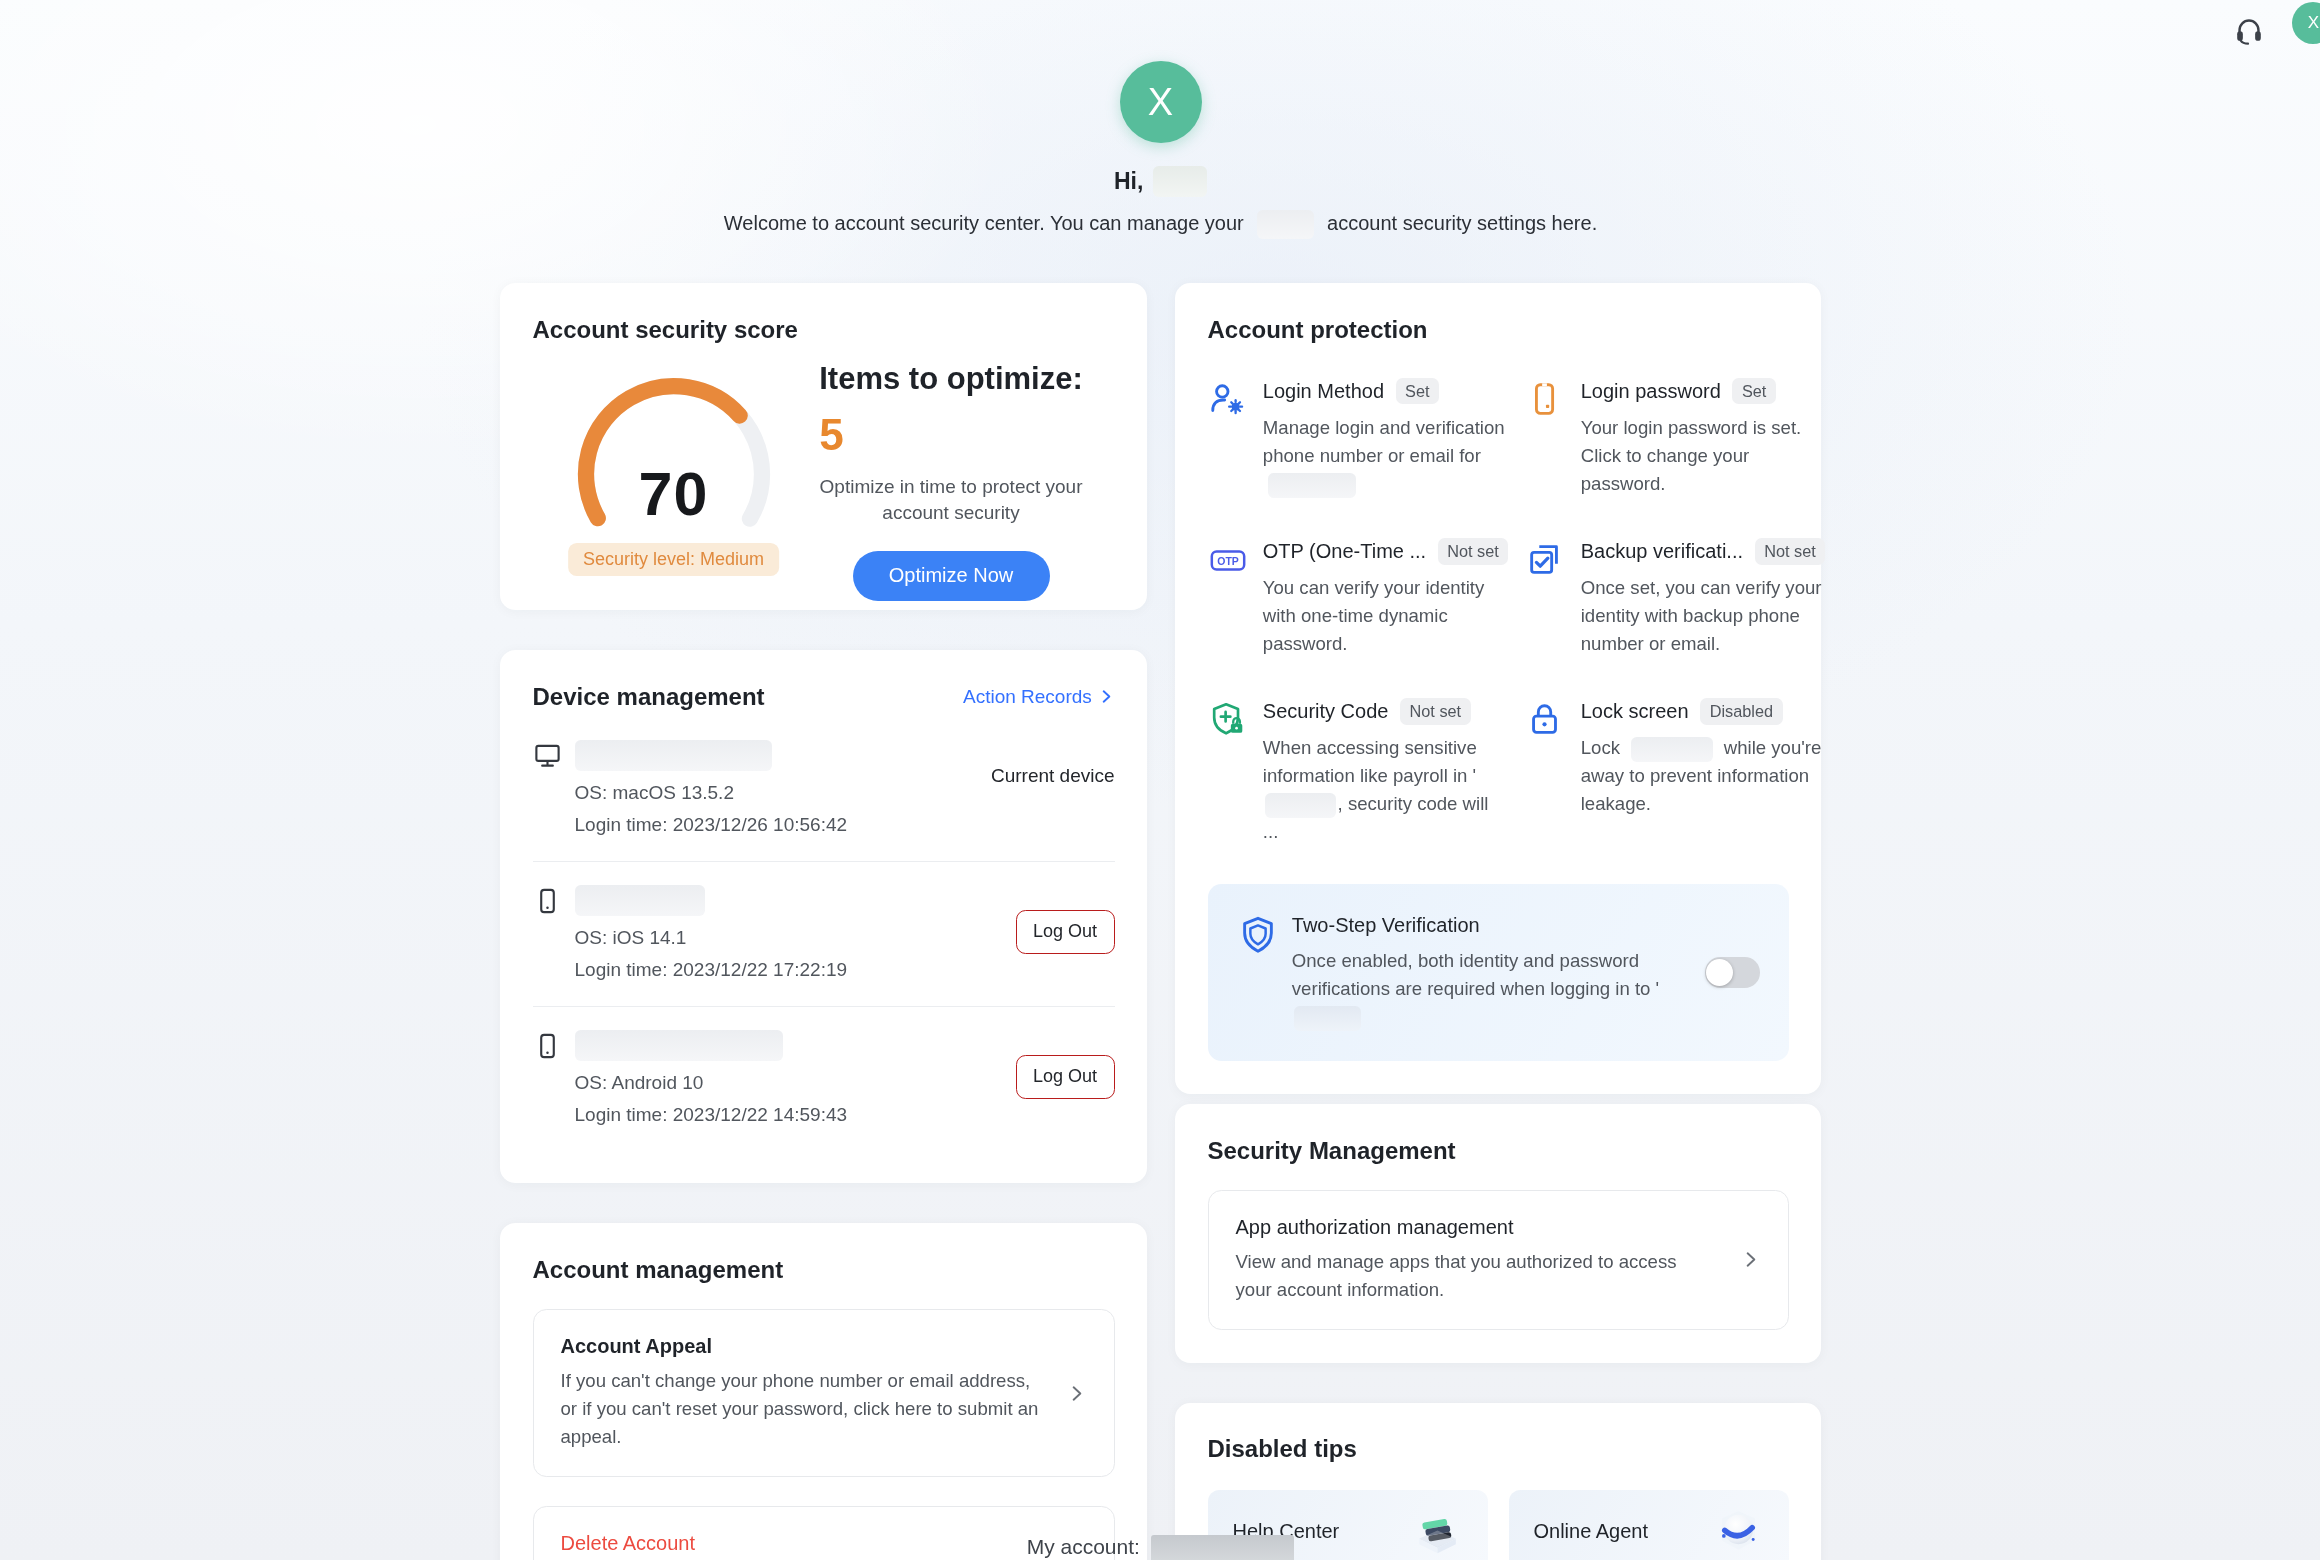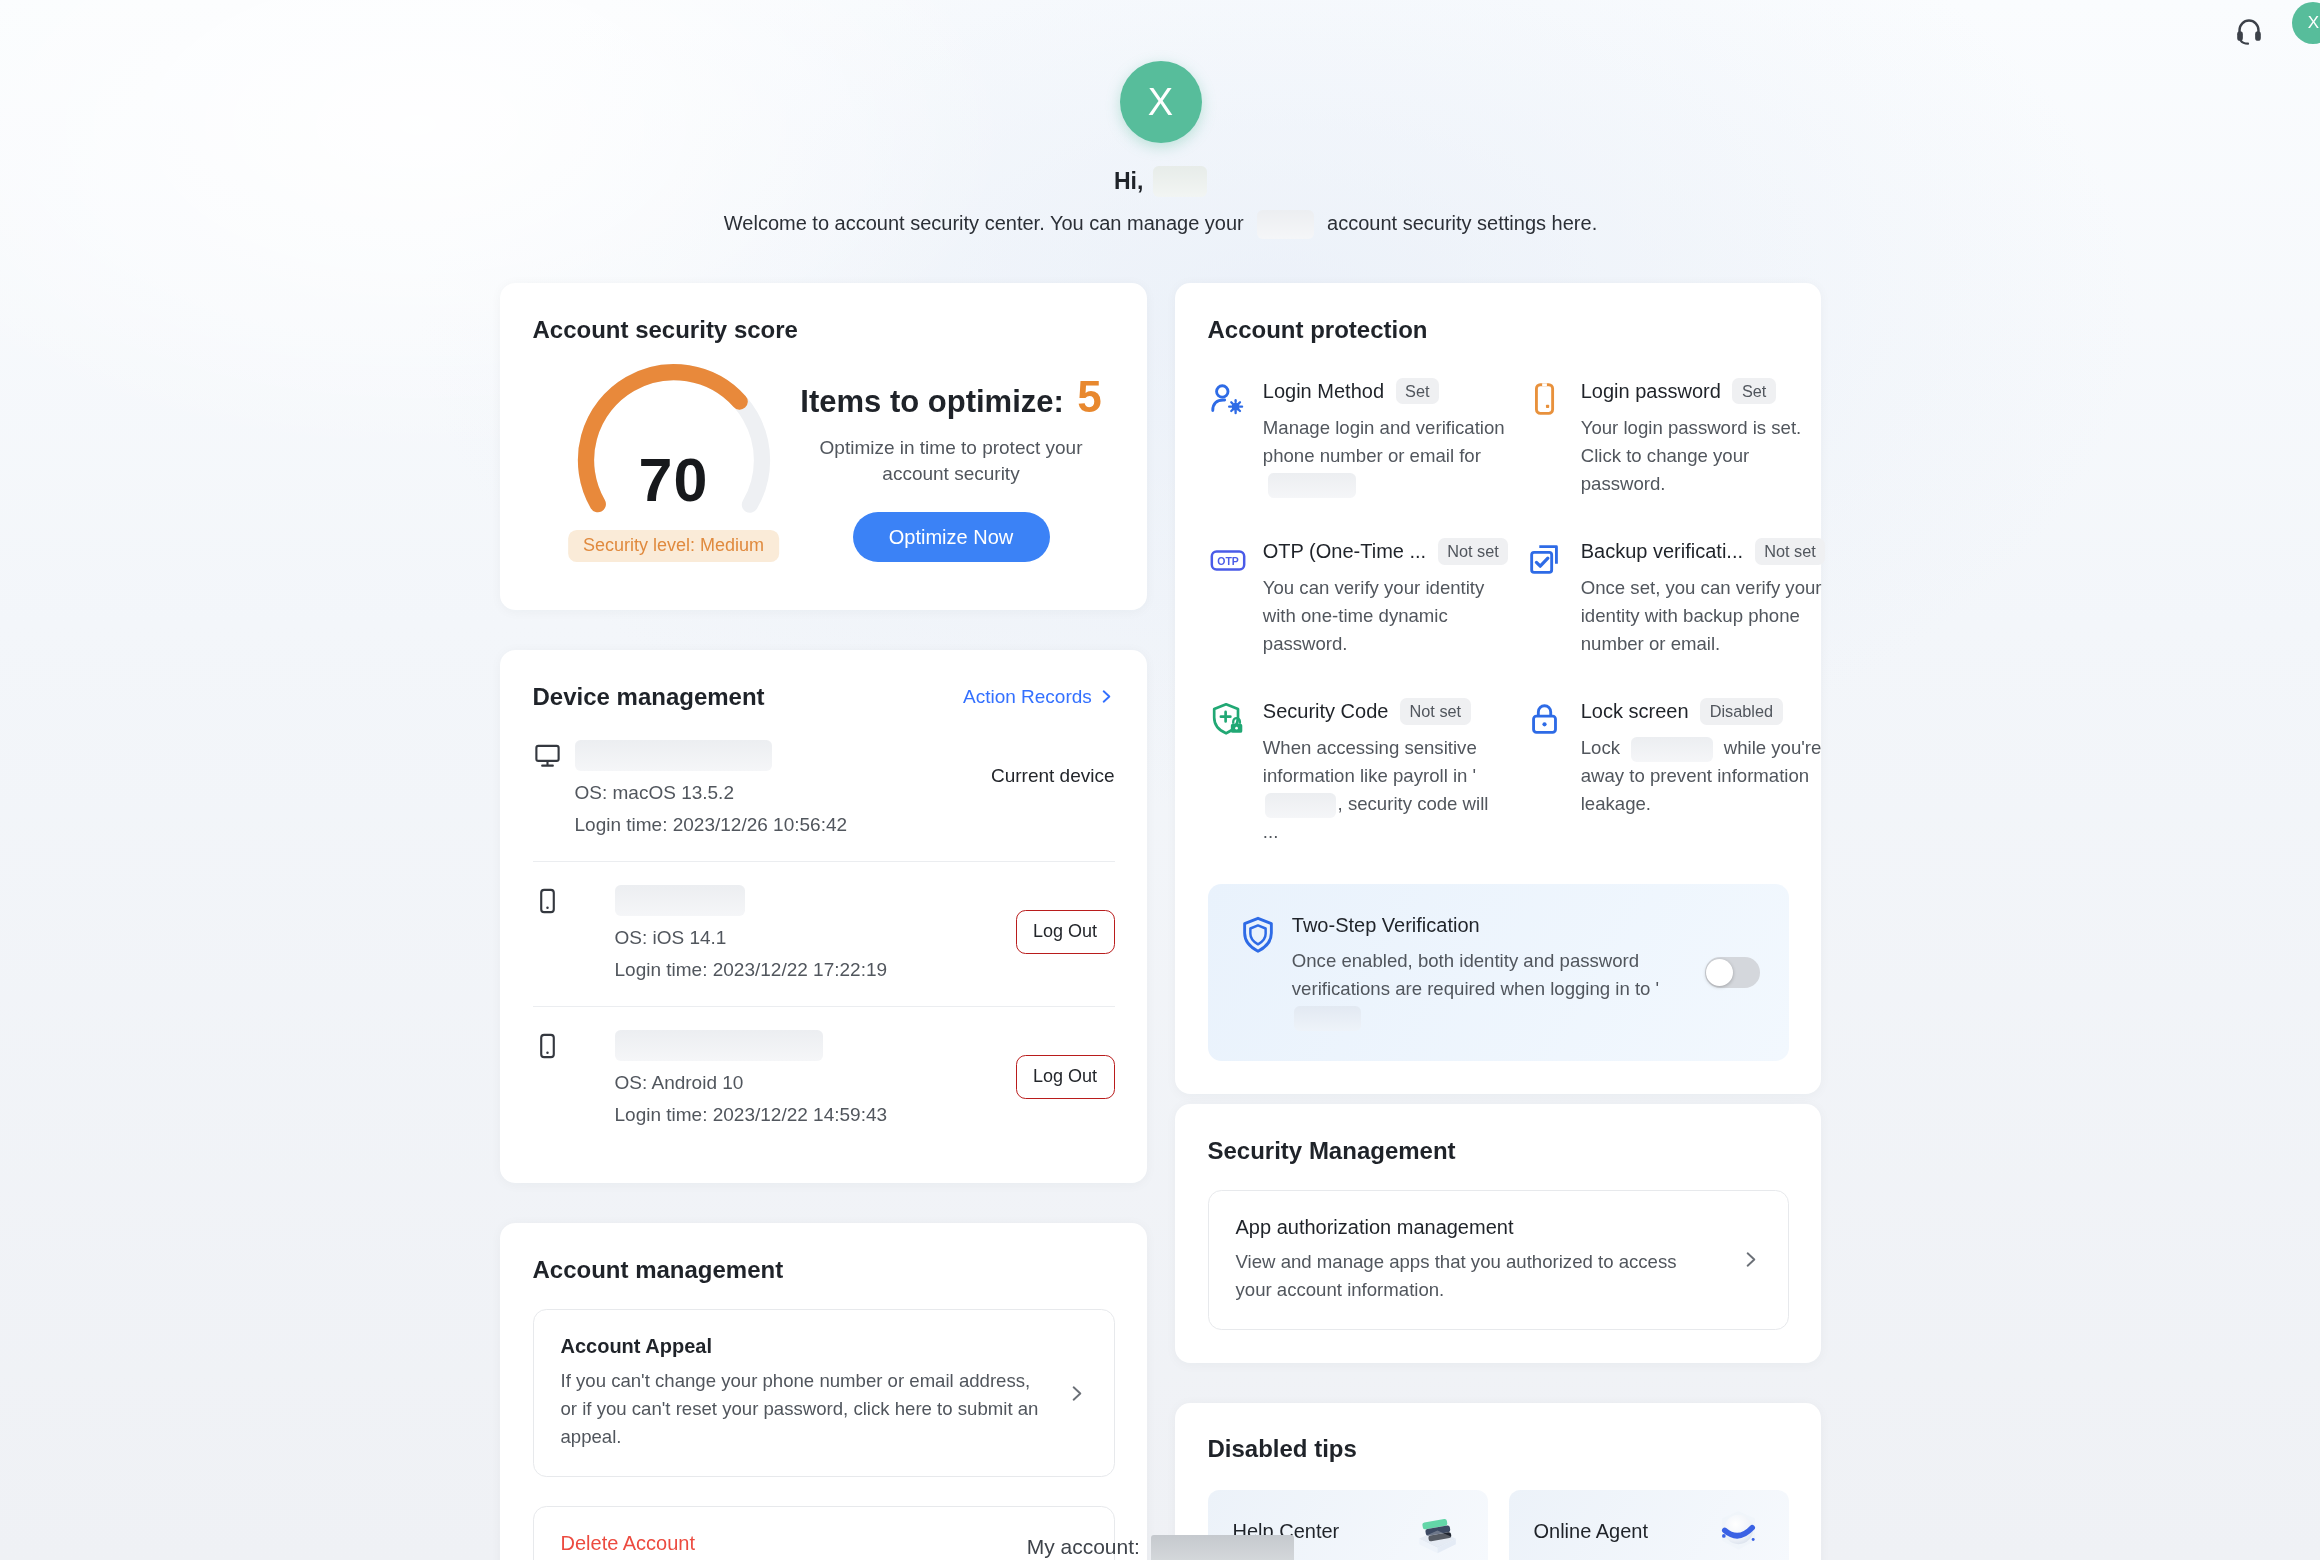--- a/index.html
+++ b/index.html
@@ -41,33 +41,33 @@
   .card-title { font-size:24px; font-weight:700; color:#1f2329; }
 
   
   .card-score { height:327px; }
   .score-body { display:flex; align-items:center; margin-top:9.6px; }
   .gauge-wrap { position:relative; width:228px; height:220px; margin-left:27px; }
   .gauge-score { position:absolute; top:92px; left:0; width:228px; text-align:center; font-size:61px; font-weight:700; color:#17191c; letter-spacing:1px; }
   .gauge-badge { position:absolute; bottom:11.5px; left:50%; transform:translateX(-50%); white-space:nowrap;
     background:#faebd8; color:#e08a3e; font-size:18px; padding:5.7px 15.3px; border-radius:8.6px; }
   .score-right { flex:1; display:flex; flex-direction:column; align-items:center; margin-top:7.6px; }
-  .items-line { display:flex; align-items:baseline; gap:13.4px; }
+  .items-line { display:flex; align-items:baseline; gap:13.4px;flex-direction:column; }
   .items-title { font-size:31px; font-weight:700; color:#1f2329; }
   .items-count { font-size:44px; font-weight:700; color:#e8882e; }
   .items-sub { margin-top:13.4px; font-size:19px; color:#51565d; text-align:center; line-height:26px; width:268px; }
   .optimize-btn { margin-top:25px; width:197px; height:50px; border:none; border-radius:25px;
     background:#3b82f6; color:#fff; font-size:20px; font-family:inherit; cursor:pointer; }
 
   
   .card-devices { margin-top:40px; }
   .dev-head { display:flex; justify-content:space-between; align-items:center; }
   .action-records { display:flex; align-items:center; gap:5.7px; color:#3370ff; font-size:19px; cursor:pointer; }
   .device-row { display:flex; align-items:flex-start; padding:23px 0 25px; }
-  .device-row + .device-row { border-top:1px solid #ebedf0;gap:40px; }
+  .device-row + .device-row { border-top:1px solid #ebedf0; }
   .dev-icon { width:42px; padding-top:1.9px; }
   .dev-main { flex:1; }
   .dev-name { height:31px; margin-bottom:11.5px; }
   .dev-os { font-size:19px; color:#51565d; margin-bottom:9.6px; }
   .dev-time { font-size:19px; color:#51565d; }
   .dev-side { display:flex; align-items:center; height:100%; padding-top:25px; }
   .current-device { font-size:19px; color:#23262b; }
   .logout-btn { width:99px; height:44px; background:#fff; border:1px solid #b91c1c; border-radius:9.6px;
     font-size:18px; color:#23262b; font-family:inherit; cursor:pointer; }
 

